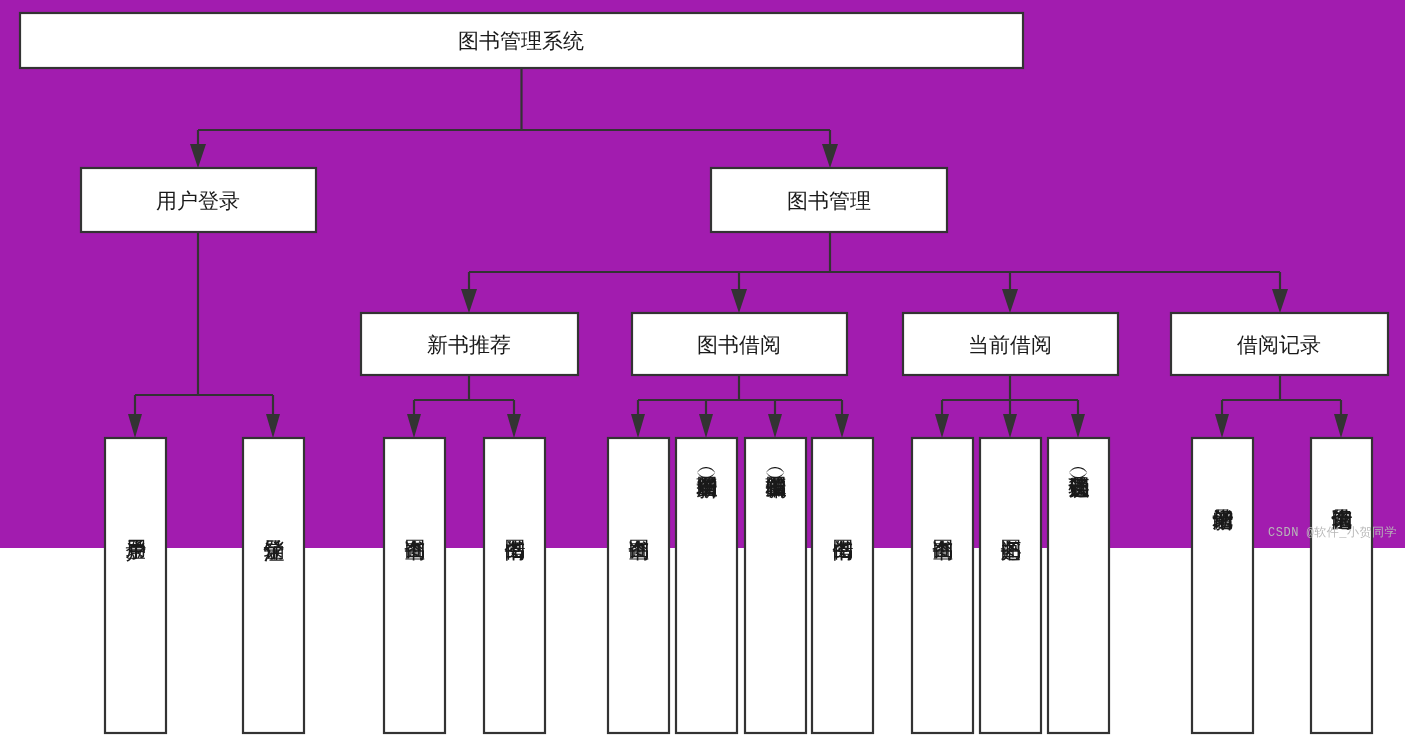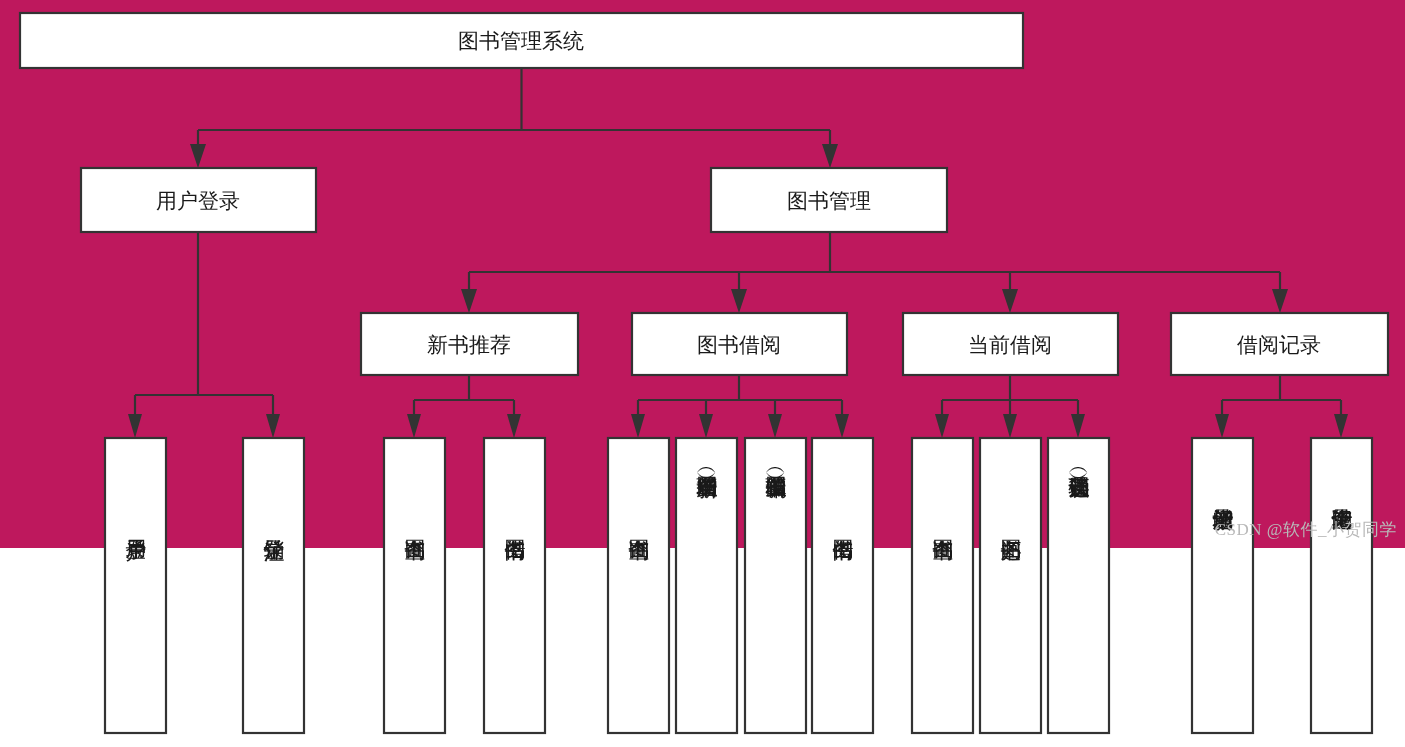--- a/index.html
+++ b/index.html
@@ -10,21 +10,21 @@
   body {
     width: 1405px;
     height: 747px;
     font-family: "DejaVu Sans", "Liberation Sans", sans-serif;
     overflow: hidden;
   }
   #diagram-root {
     position: relative;
     width: 1405px;
     height: 548px;
-    background: #be185d;
+    background: #a21caf;
     text-align: right;
   }
   svg.diagram {
     position: absolute;
     left: 0;
     top: 0;
     width: 1405px;
     height: 747px;
     display: block;
   }
@@ -52,22 +52,22 @@
   .node-label-vert {
     fill: #1a1a1a;
     font-family: "DejaVu Sans", "Liberation Sans", sans-serif;
     font-size: 21px;
     text-anchor: middle;
   }
   .watermark {
     position: absolute;
     right: 8px;
     bottom: 7px;
-    font-family: Liberation Serif, serif;
-    font-size: 17px;
+    font-family: Liberation Mono, monospace;
+    font-size: 12px;
     color: #b8b8b8;
     letter-spacing: 0.5px;
     white-space: nowrap;
     pointer-events: none;
   }
 </style>
 </head>
 <body>
 
 <div id="diagram-root">

